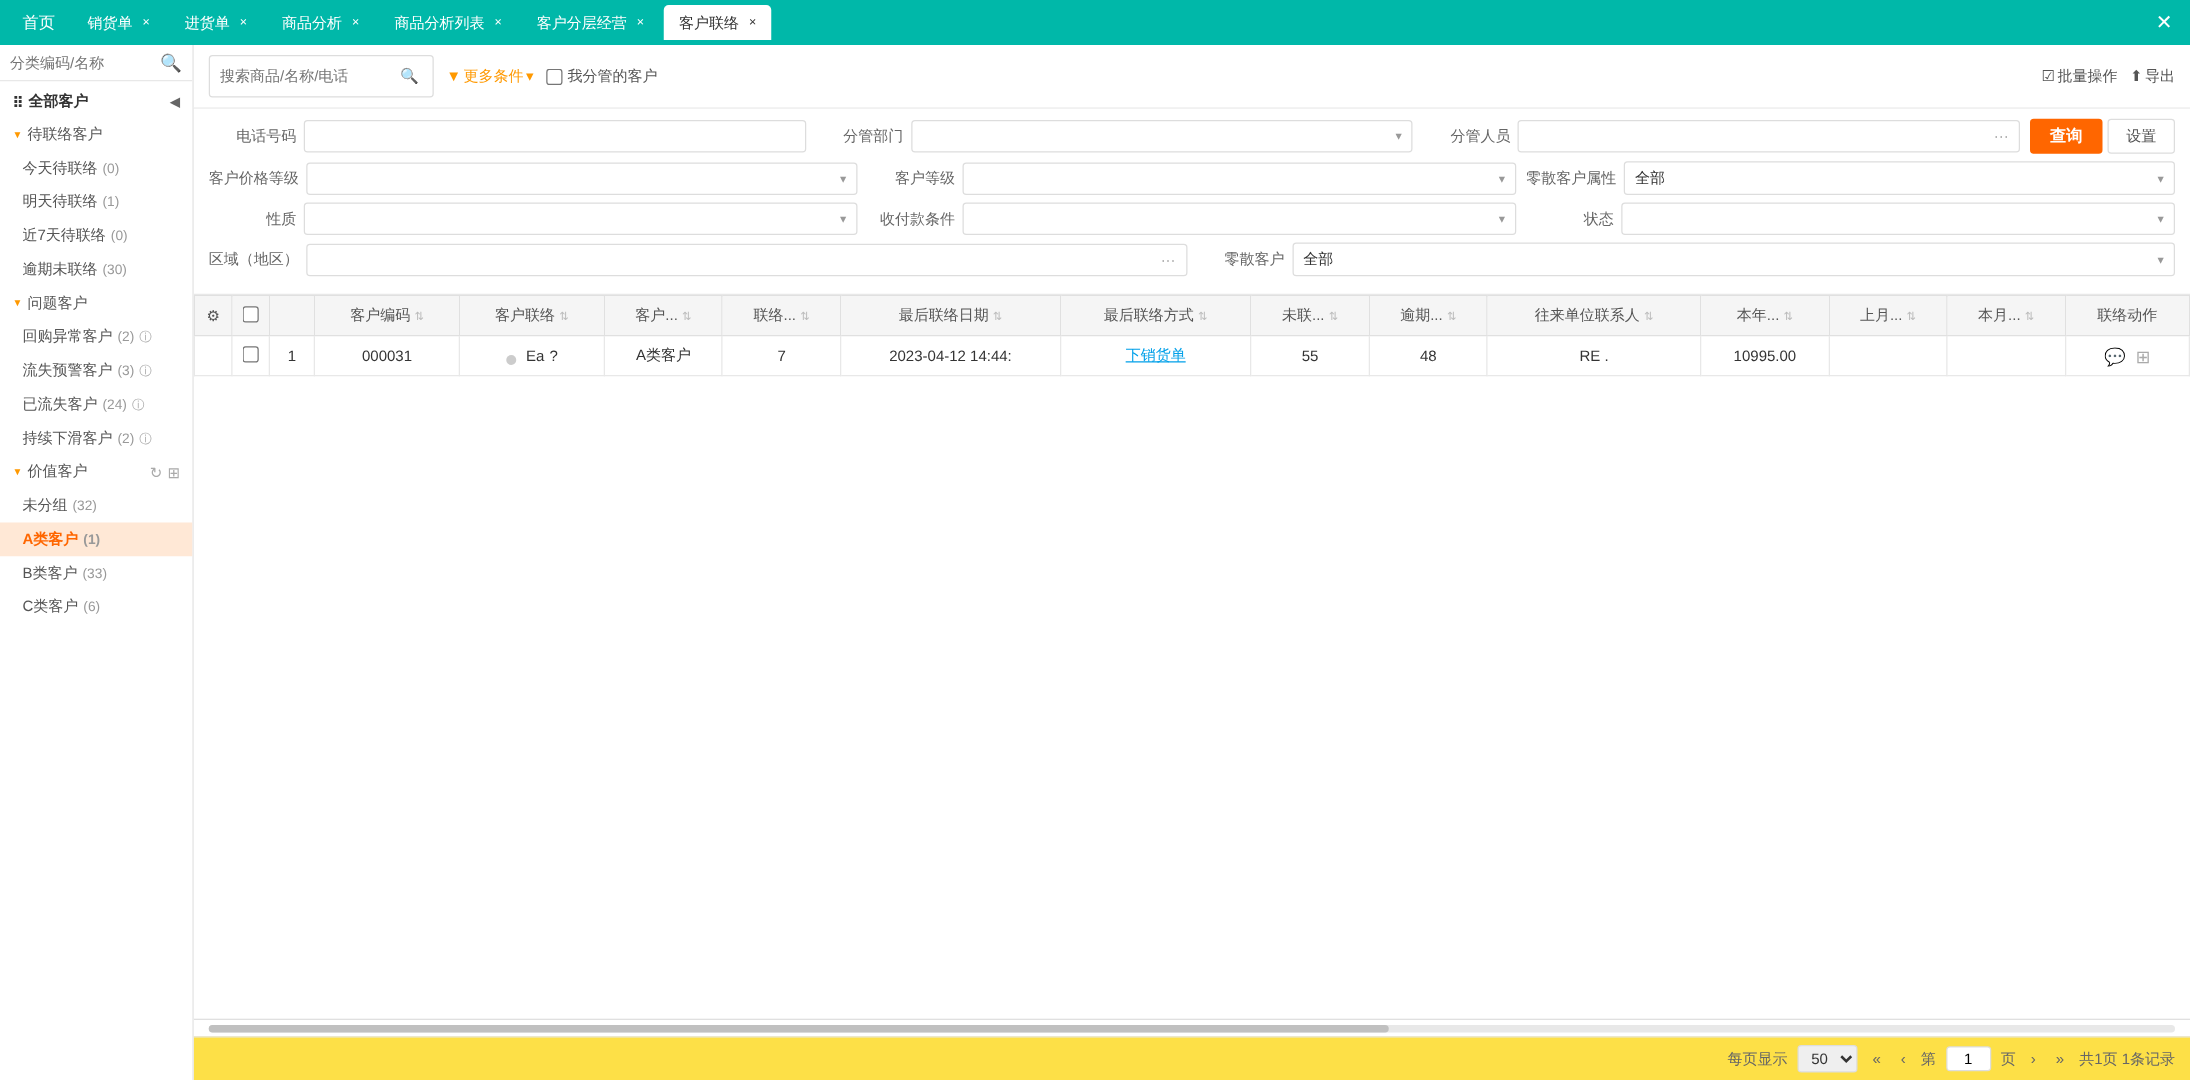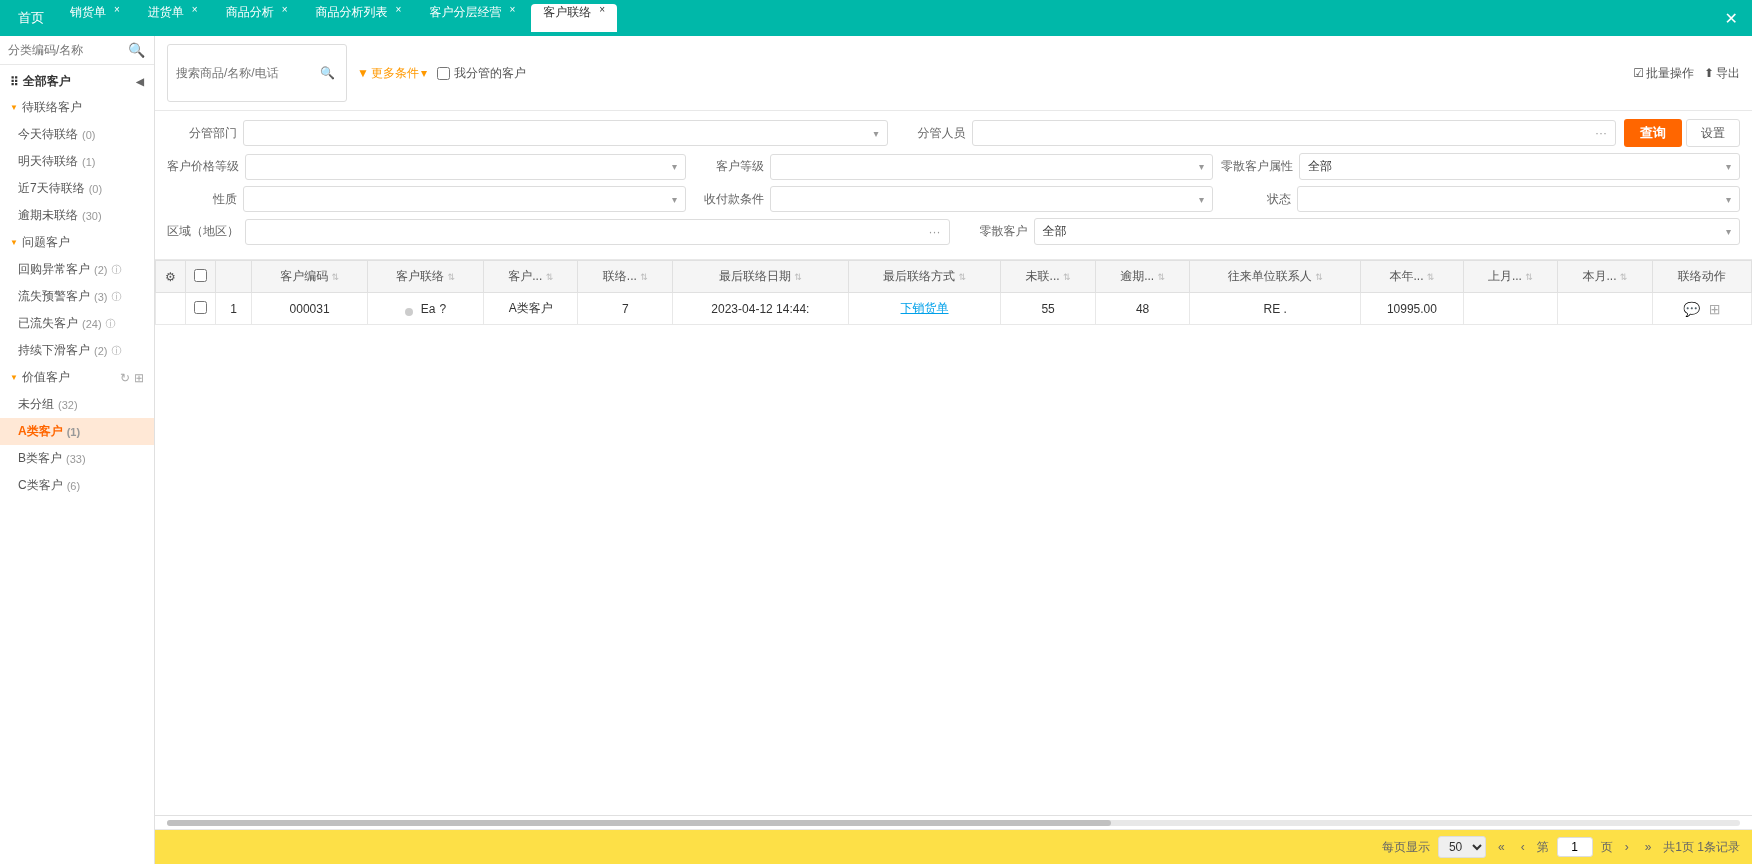--- a/index.html
+++ b/index.html
@@ -4,21 +4,21 @@
   <style>
     * { box-sizing: border-box; margin: 0; padding: 0; font-family: 'Microsoft YaHei', Arial, sans-serif; font-size: 12px; }
     body { background: #f0f0f0; width: 1752px; height: 864px; overflow: hidden; }
 
     
     .top-nav {
       display: flex; align-items: center; background: #00b8a9; height: 36px;
       padding: 0 8px; gap: 4px;
     }
     .nav-tab {
-      display: flex; align-items: flex-start; padding: 0 12px; height: 28px;
+      display: flex; align-items: center; padding: 0 12px; height: 28px;
       color: #fff; cursor: pointer; border-radius: 4px 4px 0 0;
       white-space: nowrap; font-size: 13px; gap: 4px;
     }
     .nav-tab.active { background: #fff; color: #333; border-radius: 4px 4px 0 0; }
     .nav-tab .close-icon { font-size: 10px; color: inherit; margin-left: 4px; }
     .nav-home { color: #fff; font-size: 13px; padding: 0 10px; }
     .nav-spacer { flex: 1; }
     .nav-close-btn { color: #fff; font-size: 16px; cursor: pointer; padding: 0 6px; }
 
     
@@ -60,21 +60,21 @@
     
     .content-area { flex: 1; display: flex; flex-direction: column; overflow: hidden; background: #f5f5f5; }
 
     
     .filter-bar {
       background: #fff; padding: 8px 12px; display: flex; align-items: center;
       gap: 10px; border-bottom: 1px solid #e8e8e8;
     }
     .filter-search-box {
       display: flex; align-items: center; border: 1px solid #ddd; border-radius: 3px;
-      padding: 21px 8px; gap: 4px; min-width: 180px;
+      padding: 9px 8px; gap: 4px; min-width: 180px;
     }
     .filter-search-box input { border: none; outline: none; font-size: 12px; color: #999; width: 140px; }
     .filter-more { display: flex; align-items: center; color: #f90; cursor: pointer; gap: 2px; font-size: 12px; }
     .filter-checkbox { display: flex; align-items: center; gap: 4px; color: #555; font-size: 12px; cursor: pointer; }
     .filter-spacer { flex: 1; }
     .btn-batch { display: flex; align-items: center; gap: 2px; color: #555; cursor: pointer; font-size: 12px; }
     .btn-export { display: flex; align-items: center; gap: 2px; color: #555; cursor: pointer; font-size: 12px; }
 
     
     .advanced-filter {
@@ -286,20 +286,24 @@
       </div>
       <div class="btn-export">
         <span>⬆</span>
         <span>导出</span>
       </div>
     </div>
 
     <div class="advanced-filter">
 
       <div class="filter-row">
+        <div class="filter-field">
+          <span class="filter-label">电话号码</span>
+          <div class="filter-input"></div>
+        </div>
         <div class="filter-field">
           <span class="filter-label">分管部门</span>
           <div class="filter-input">
             <span></span>
             <span class="arrow">▾</span>
           </div>
         </div>
         <div class="filter-field">
           <span class="filter-label">分管人员</span>
           <div class="filter-input">

